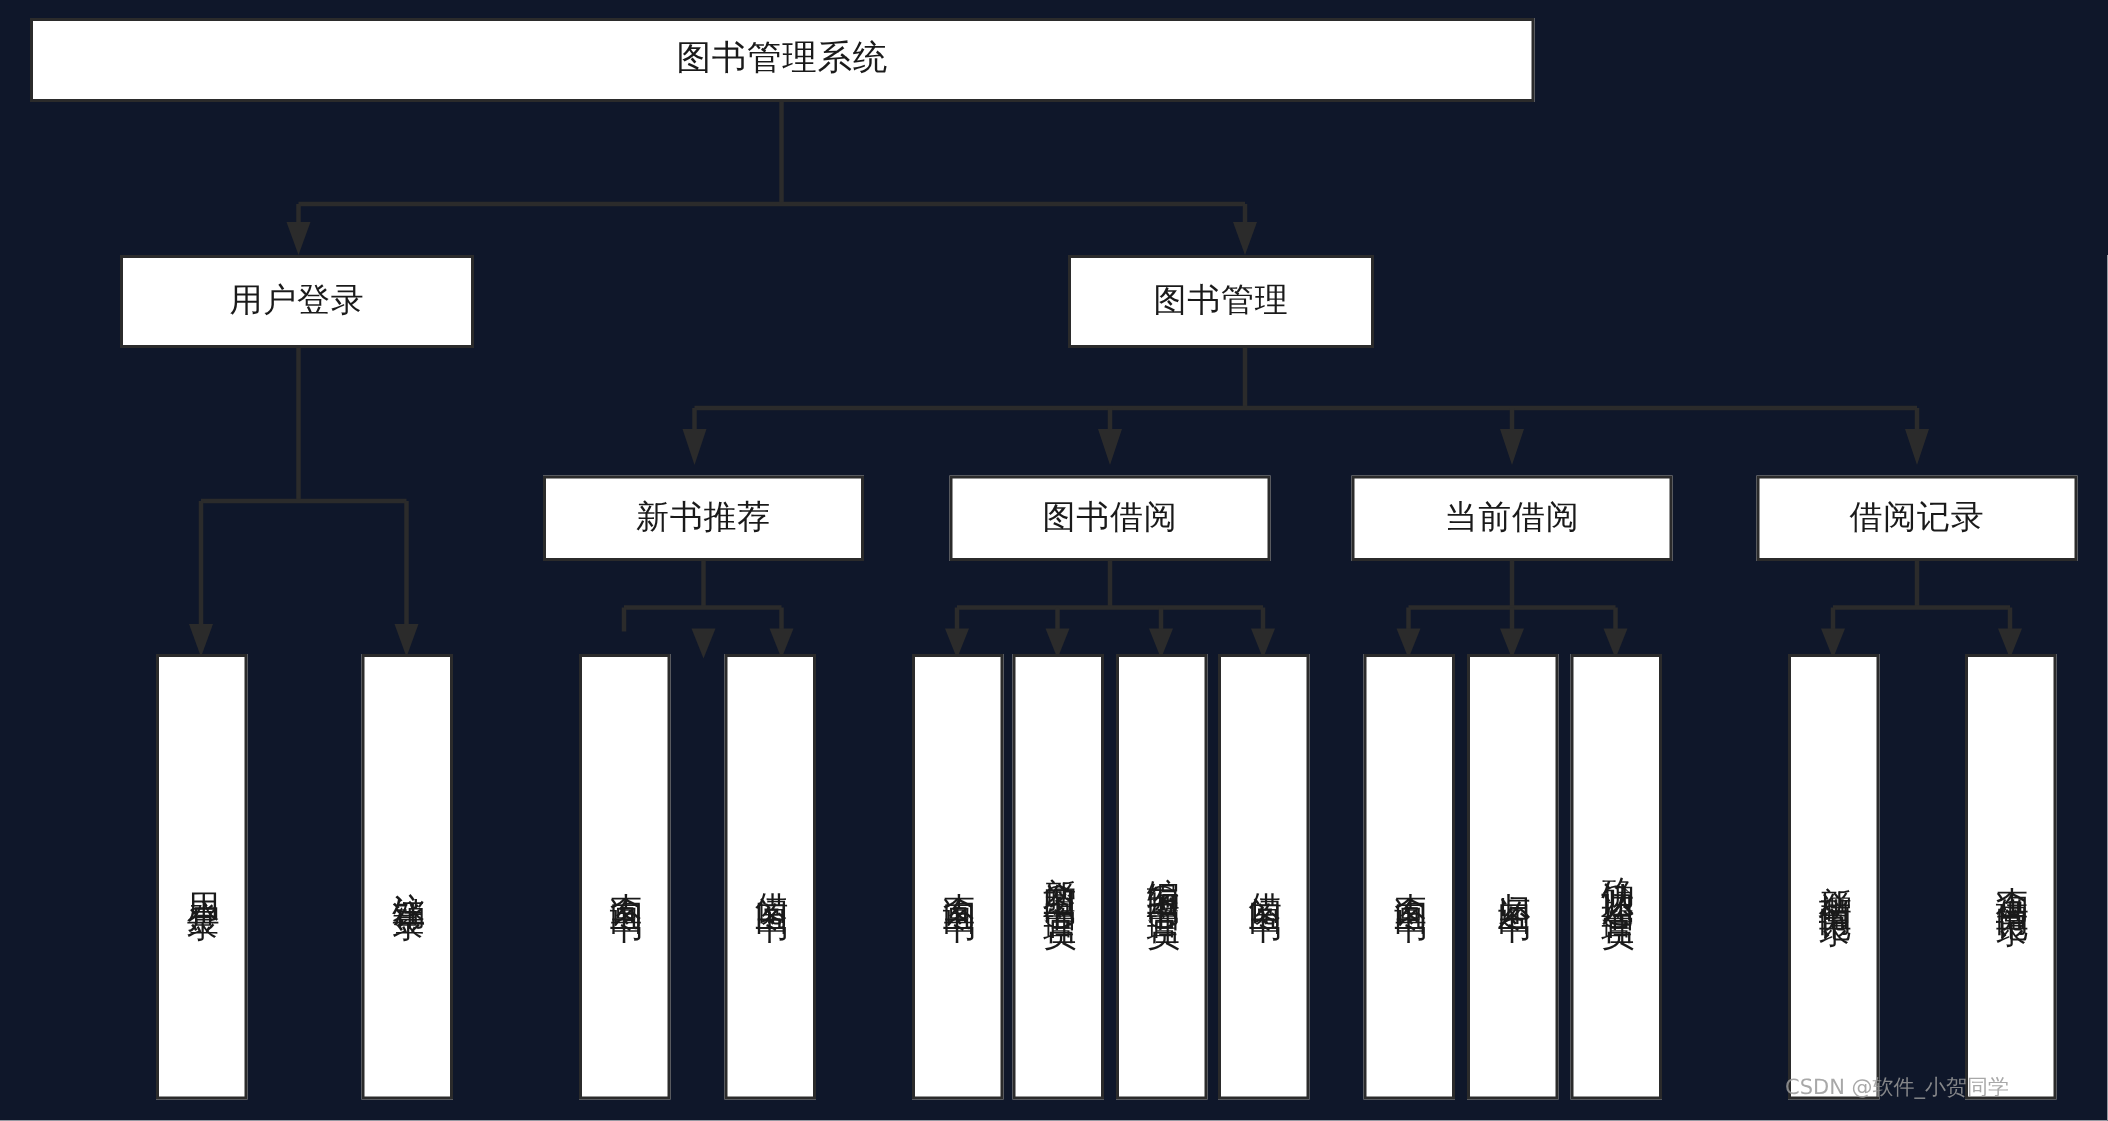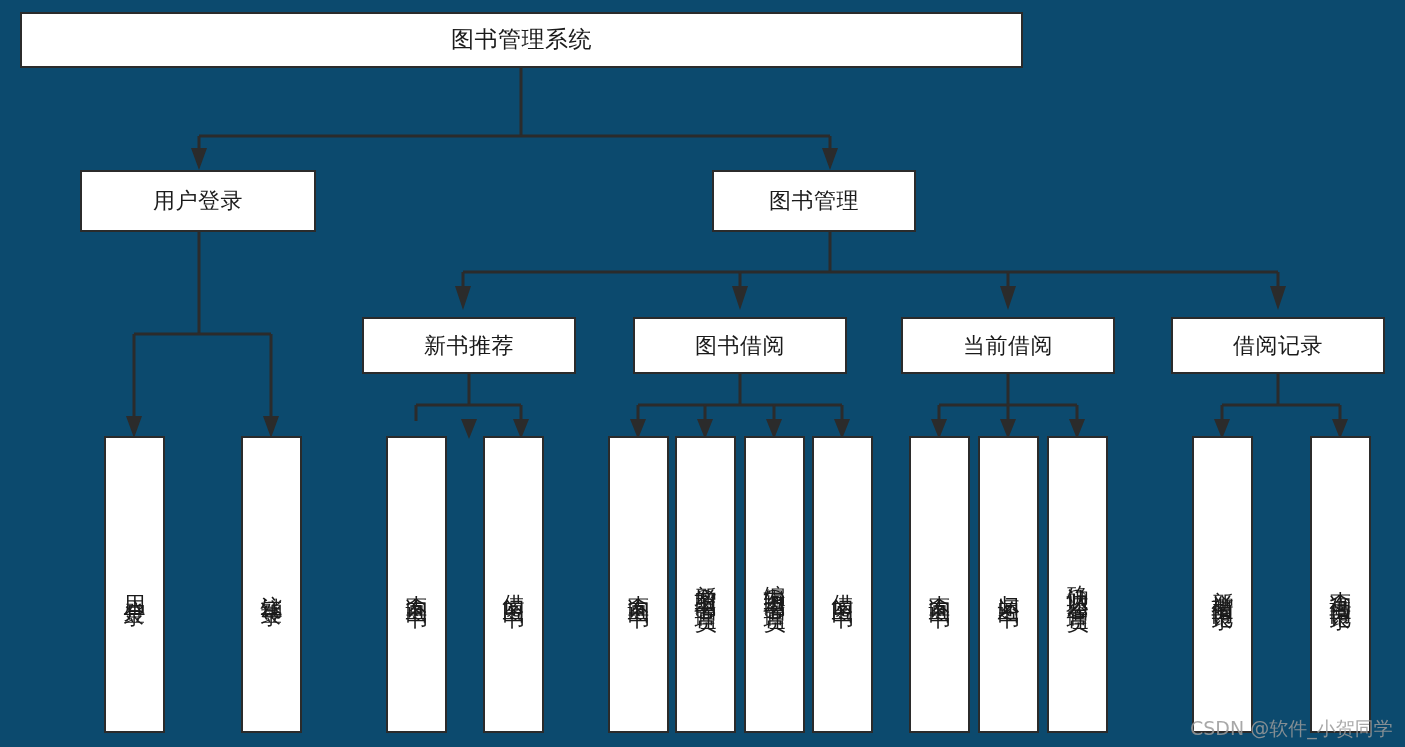--- a/index.html
+++ b/index.html
@@ -8,21 +8,21 @@
     padding: 0;
     background: #ffffff;
   }
   body {
     font-family: "DejaVu Sans", "Liberation Sans", sans-serif;
   }
   #diagram-root {
     position: relative;
     width: 1405px;
     height: 747px;
-    background: #0c4a6e;
+    background: #0f172a;
     overflow: hidden;
   }
   svg#edges {
     position: absolute;
     left: 0;
     top: 0;
     width: 1405px;
     height: 747px;
   }
   .node {
@@ -59,21 +59,21 @@
   .node.vert .label {
     writing-mode: vertical-rl;
     text-orientation: upright;
     font-size: 22px;
     line-height: 1.0;
     letter-spacing: 4px;
     white-space: nowrap;
   }
   .watermark {
     position: absolute;
-    font-size: 19px;
+    font-size: 14px;
     color: #9a9a9a;
     opacity: 0.85;
     z-index: 5;
     white-space: nowrap;
     pointer-events: none;
   }
 </style>
 </head>
 <body>
 

